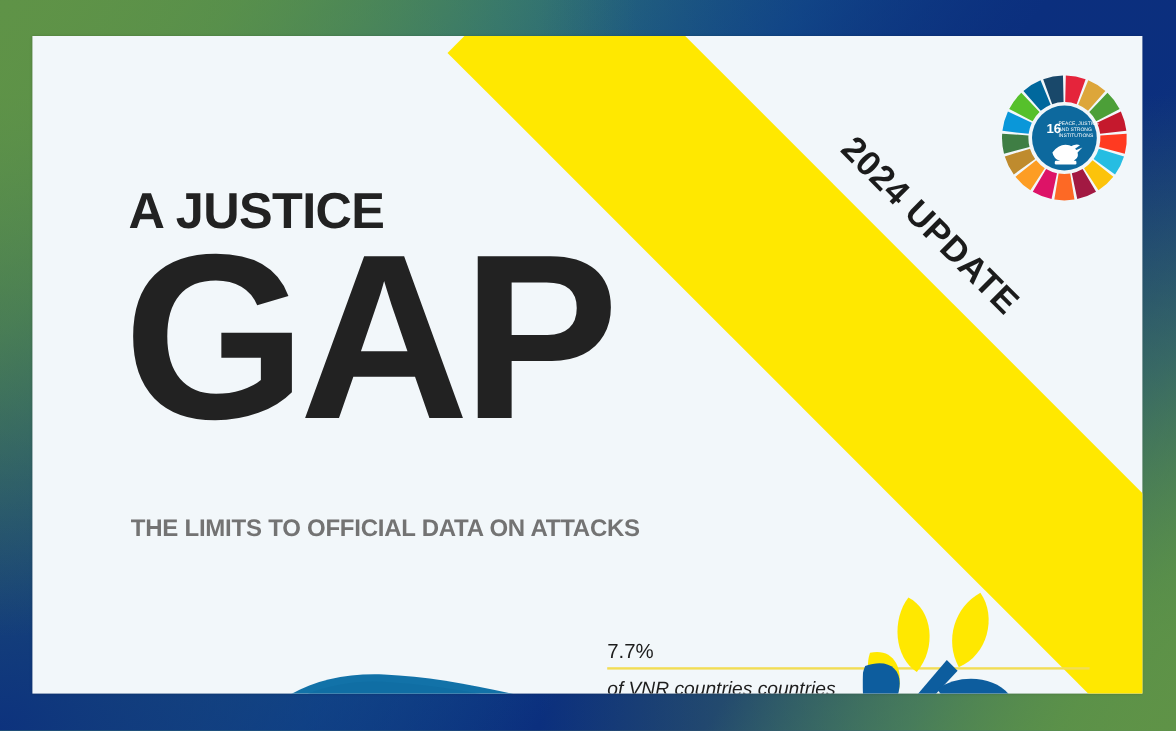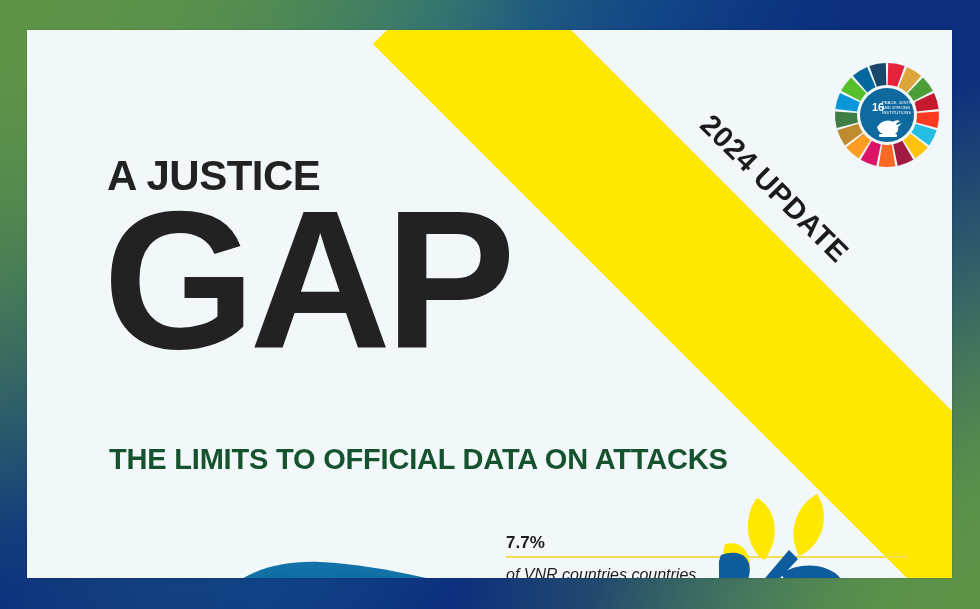--- a/index.html
+++ b/index.html
@@ -69,28 +69,28 @@
   .kicker{
     font-size:42px;font-weight:bold;letter-spacing:-.5px;
     color:#222;line-height:1;margin:0 0 2px 4px;
   }
   .bigword{
     font-size:196px;font-weight:bold;letter-spacing:-6px;
     color:#222;line-height:.84;margin:0;
   }
   #subtitle{
     position:absolute;left:82px;top:399px;width:640px;
-    font-size:29px;font-weight:bold;color:#14532d;
-    line-height:1.28;letter-spacing:-.2px;margin-top:12px;
+    font-size:20px;font-weight:bold;color:#737373;
+    line-height:1.28;letter-spacing:-.2px;
   }
   #subtitle div{white-space:nowrap;}
 
   
   #stat{position:absolute;left:479px;top:504px;width:420px;}
-  .stat-value{font-size:17px;font-weight:bold;color:#1d1d1d;line-height:1.1;}
+  .stat-value{font-size:17px;font-weight:normal;color:#1d1d1d;line-height:1.1;}
   .stat-rule{height:2px;background:#f2dd55;width:402px;margin:3px 0 6px 0;}
   .stat-desc{
     font-size:16px;font-style:italic;color:#1d1d1d;line-height:1.38;
   }
 
   
   #wave{position:absolute;left:185px;top:524px;width:330px;height:55px;}
   #sprout{position:absolute;left:692px;top:448px;width:200px;height:130px;}
 </style>
 </head>

